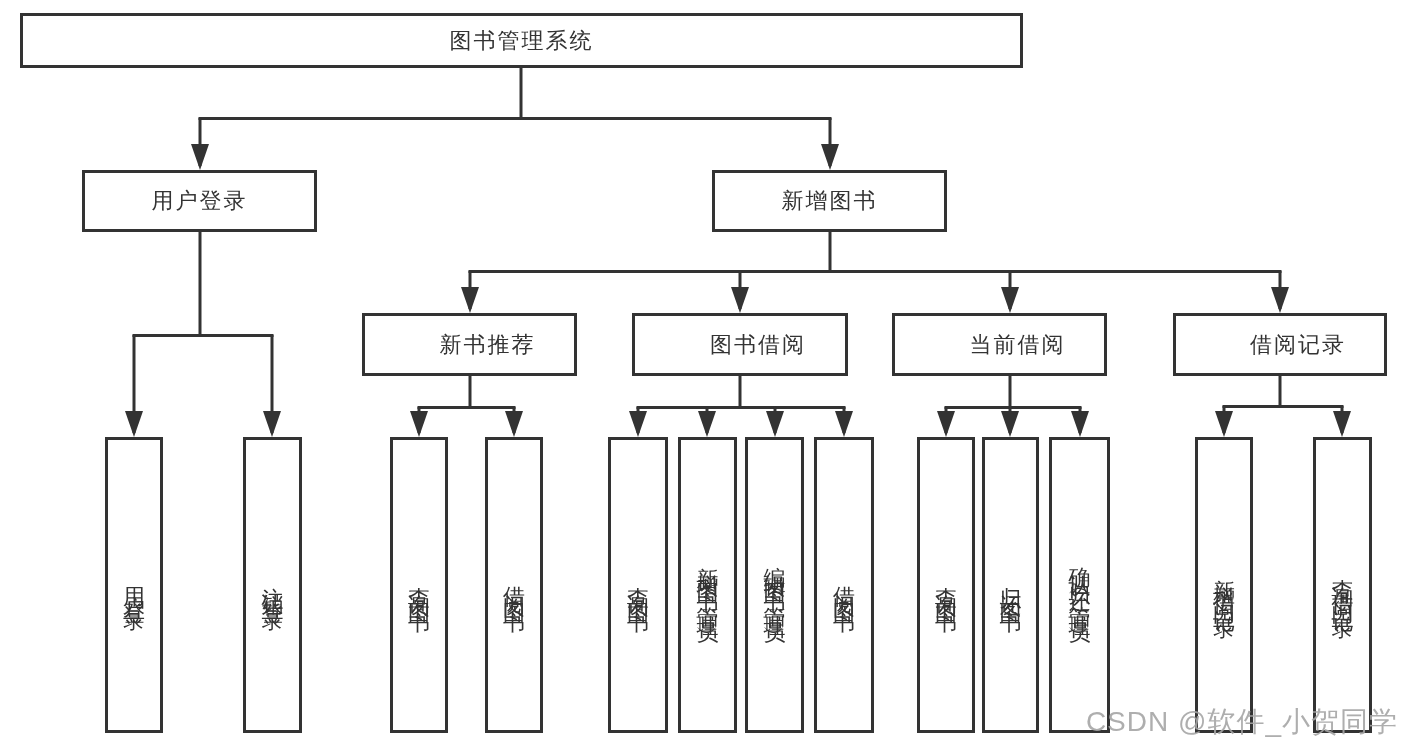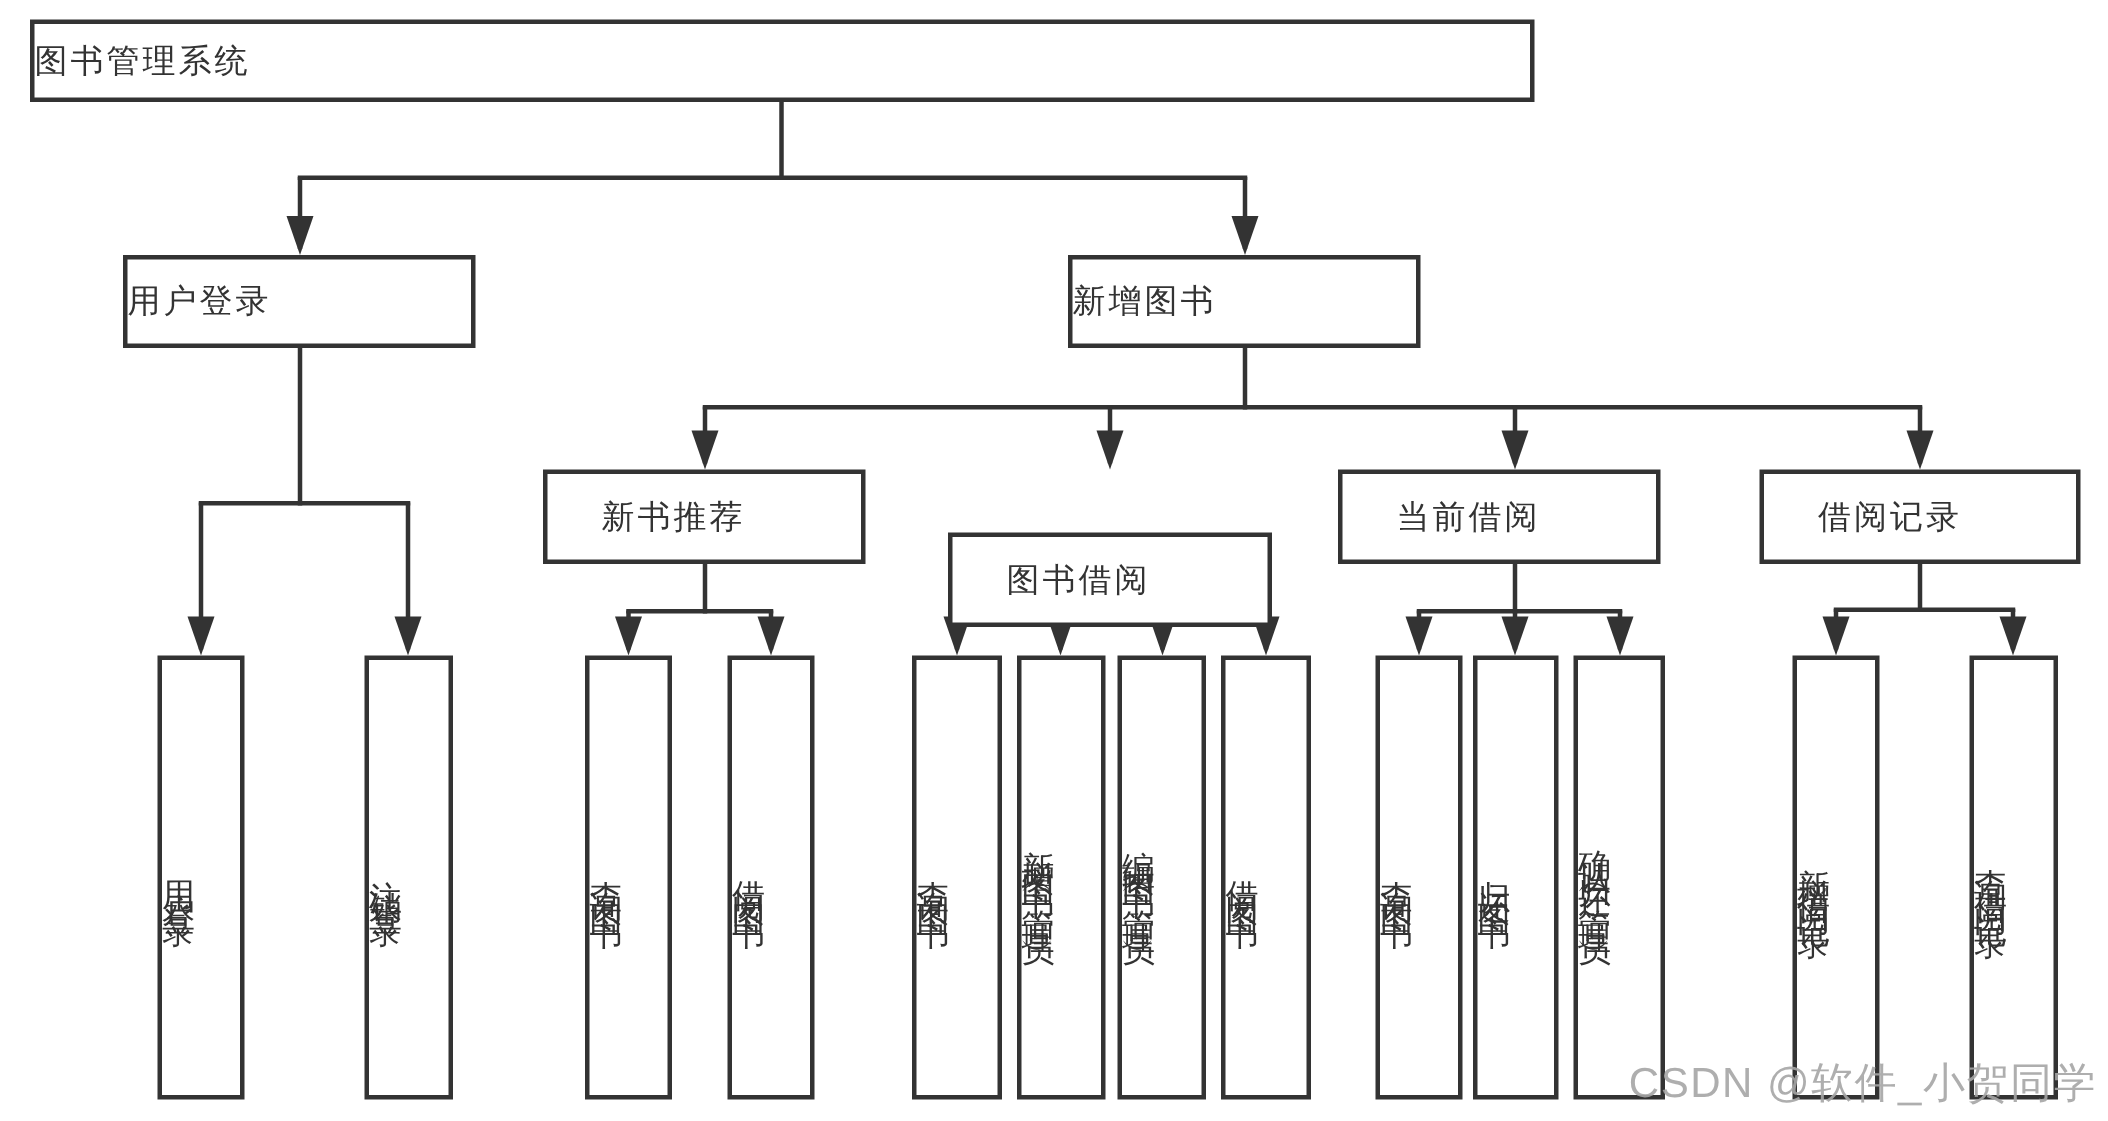--- a/index.html
+++ b/index.html
@@ -17,21 +17,21 @@
     left: 0; top: 0;
     z-index: 0;
   }
   .node {
     position: absolute;
     box-sizing: border-box;
     border: 3px solid #333333;
     background: #ffffff;
     display: flex;
     align-items: center;
-    justify-content: flex-start;
+    justify-content: center;
     z-index: 1;
   }
   .hlabel {
     font-size: 22px;
     letter-spacing: 2px;
     color: #333333;
     white-space: nowrap;
   }
   .root-box   { left: 20px;  top: 13px;  width: 1003px; height: 55px; }
   .l2-box     { top: 170px;  height: 62px; width: 235px; }
@@ -132,21 +132,21 @@
   <div class="node l2-box" style="left:82px;">
     <span class="hlabel">用户登录</span>
   </div>
   <div class="node l2-box" style="left:712px;">
     <span class="hlabel">新增图书</span>
   </div>
 
   <div class="node l3-box" style="left:362px;width:215px;">
     <span class="hlabel">新书推荐</span>
   </div>
-  <div class="node l3-box" style="left:632px;width:216px;margin-top:42px;">
+  <div class="node l3-box" style="left:632px;width:216px;">
     <span class="hlabel">图书借阅</span>
   </div>
   <div class="node l3-box" style="left:892px;width:215px;">
     <span class="hlabel">当前借阅</span>
   </div>
   <div class="node l3-box" style="left:1173px;width:214px;">
     <span class="hlabel">借阅记录</span>
   </div>
 
   <div class="node leaf" style="left:105px;width:58px;">

